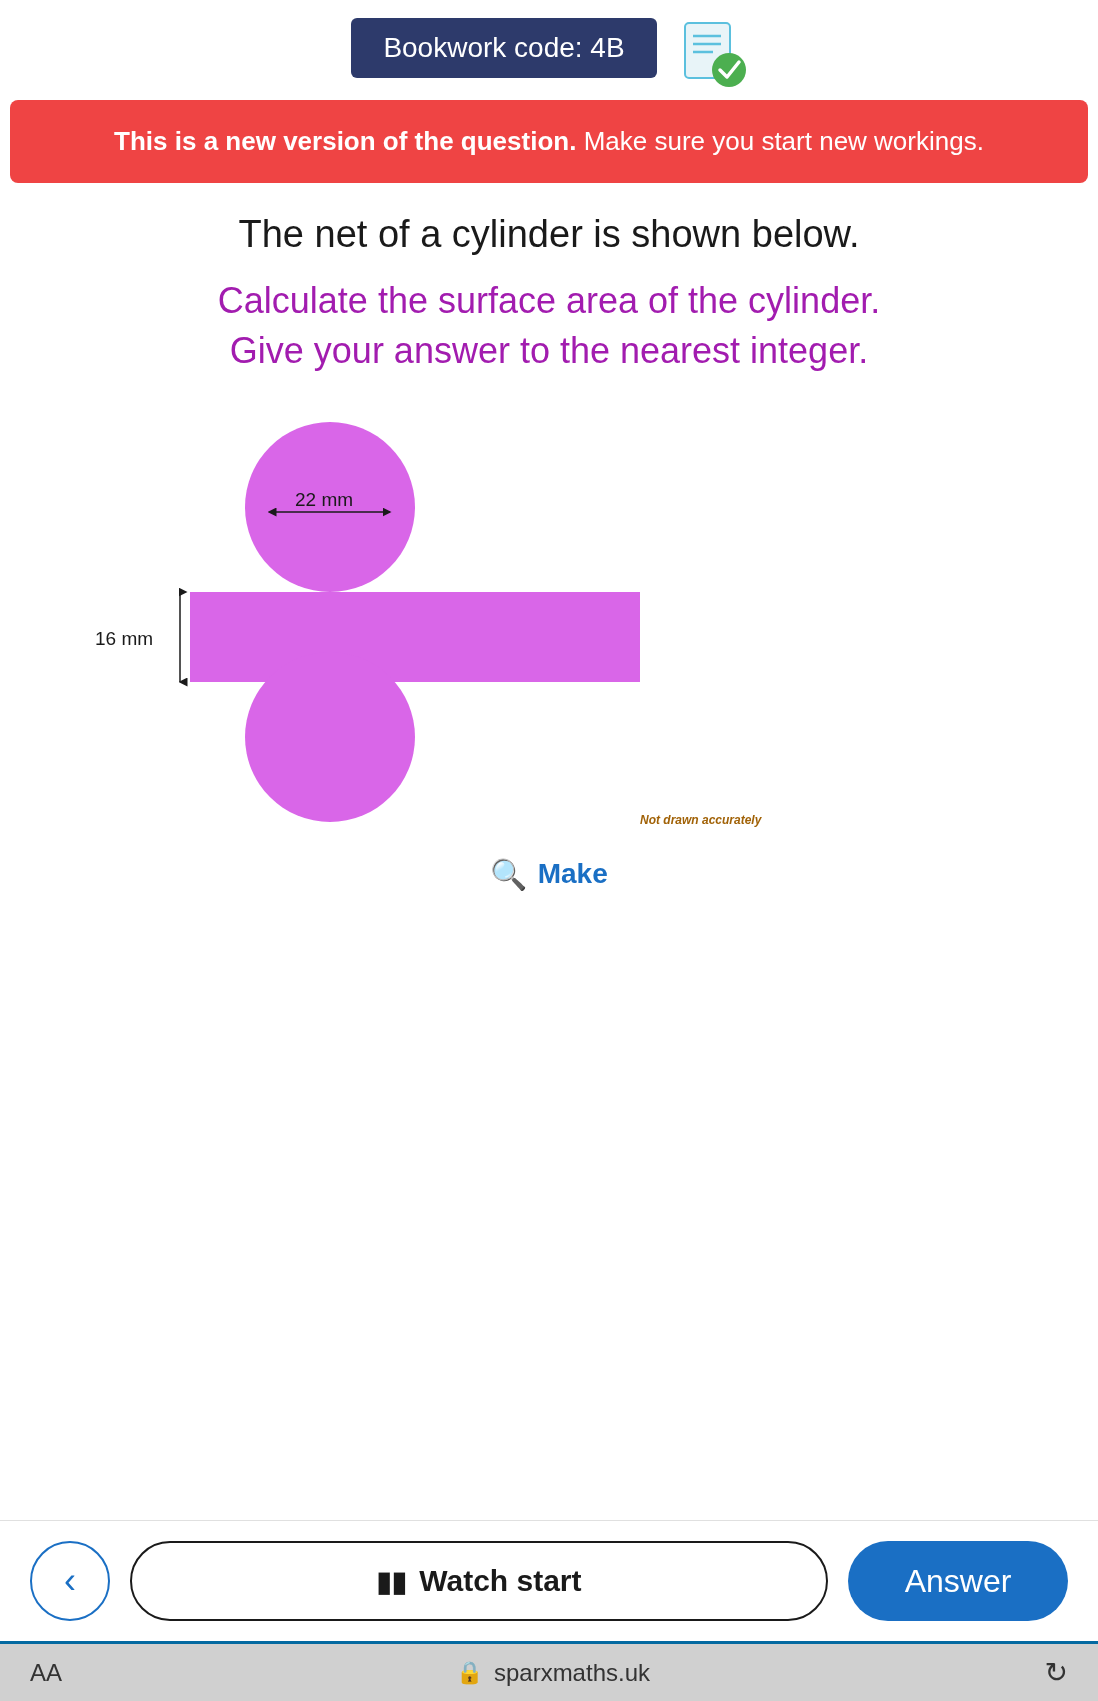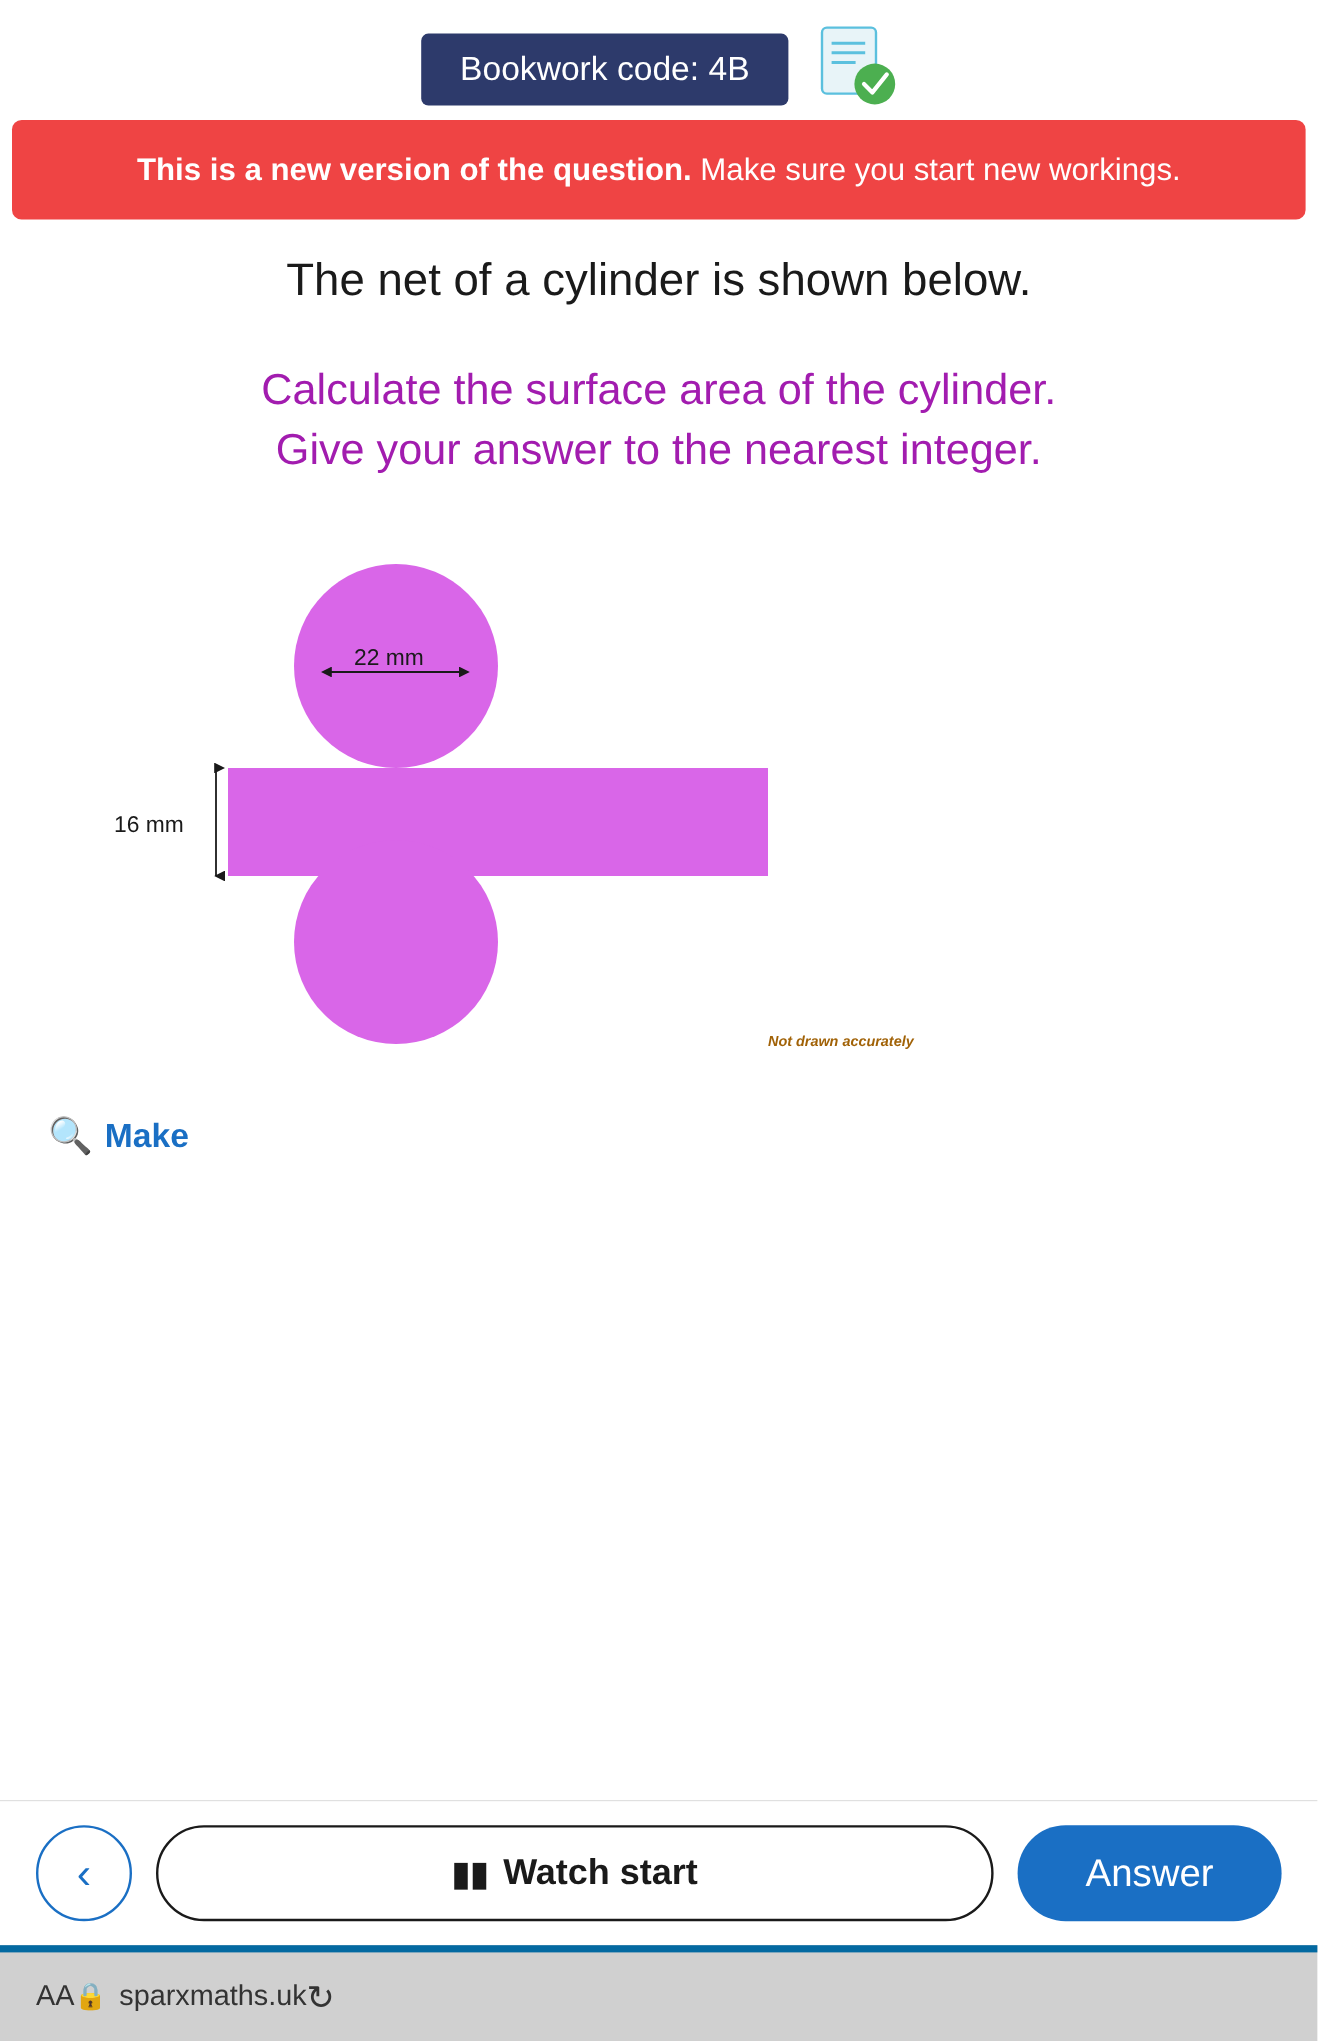--- a/index.html
+++ b/index.html
@@ -11,21 +11,21 @@
       display: flex;
       flex-direction: column;
       align-items: stretch;
       overflow-x: hidden;
     }
 
     
     .header {
       display: flex;
       justify-content: center;
-      align-items: flex-end;
+      align-items: flex-start;
       gap: 20px;
       padding: 18px 5px 12px;
     }
     .bookwork-badge {
       background: #2d3a6b;
       color: #fff;
       font-size: 28px;
       font-weight: 500;
       padding: 14px 32px;
       border-radius: 6px;
@@ -53,21 +53,21 @@
       margin: 0 10px 0 10px;
       border-radius: 8px;
     }
 
     
     .question-area {
       flex: 1;
       padding: 30px 40px 20px;
       display: flex;
       flex-direction: column;
-      gap: 24px;
+      align-items: center;
     }
     .question-text-1 {
       font-size: 38px;
       color: #1a1a1a;
       text-align: center;
       margin-bottom: 20px;
     }
     .question-text-2 {
       font-size: 36px;
       color: #a21caf;
@@ -168,26 +168,26 @@
       background: #1a6fc4;
       color: #fff;
       font-size: 32px;
       font-weight: 400;
       cursor: pointer;
     }
 
     
     .browser-bar {
       background: #d0d0d0;
-      height: 80px;
-      display: flex;
-      align-items: center;
-      justify-content: flex-start;
+      height: 60px;
+      display: flex;
+      align-items: center;
+      justify-content: space-between;
       padding: 0 30px;
-      border-top: 6px solid #0369a1;
+      border-top: 3px solid #0369a1;
     }
     .browser-aa {
       font-size: 24px;
       font-weight: 500;
       color: #333;
     }
     .browser-url {
       display: flex;
       align-items: center;
       gap: 10px;

